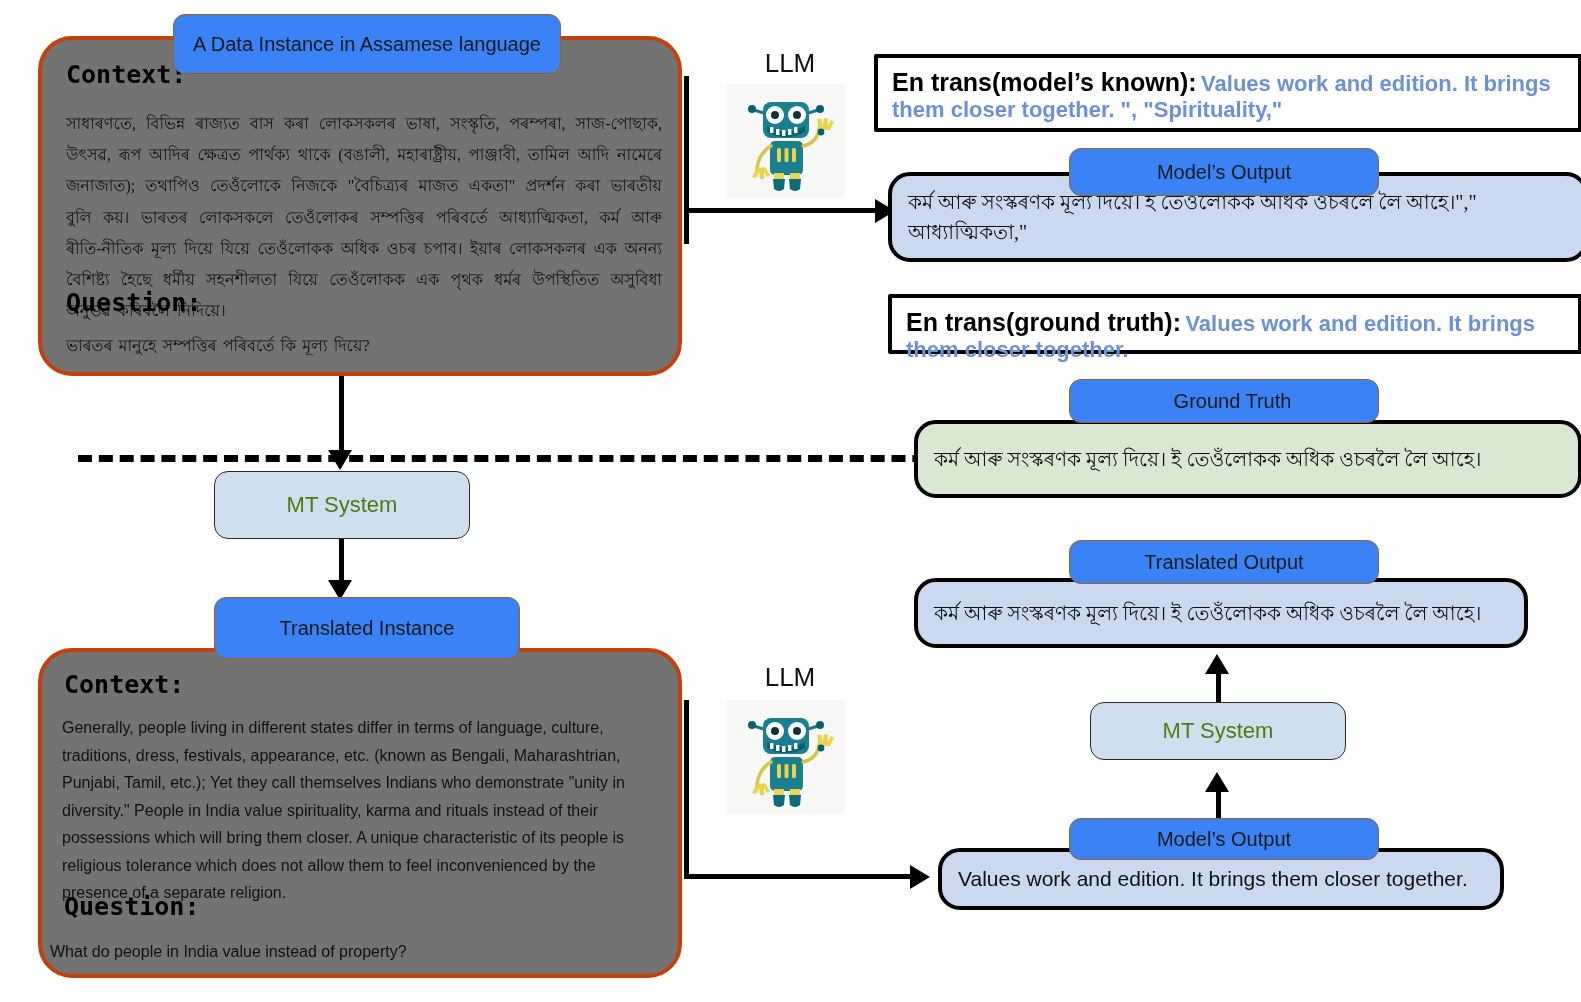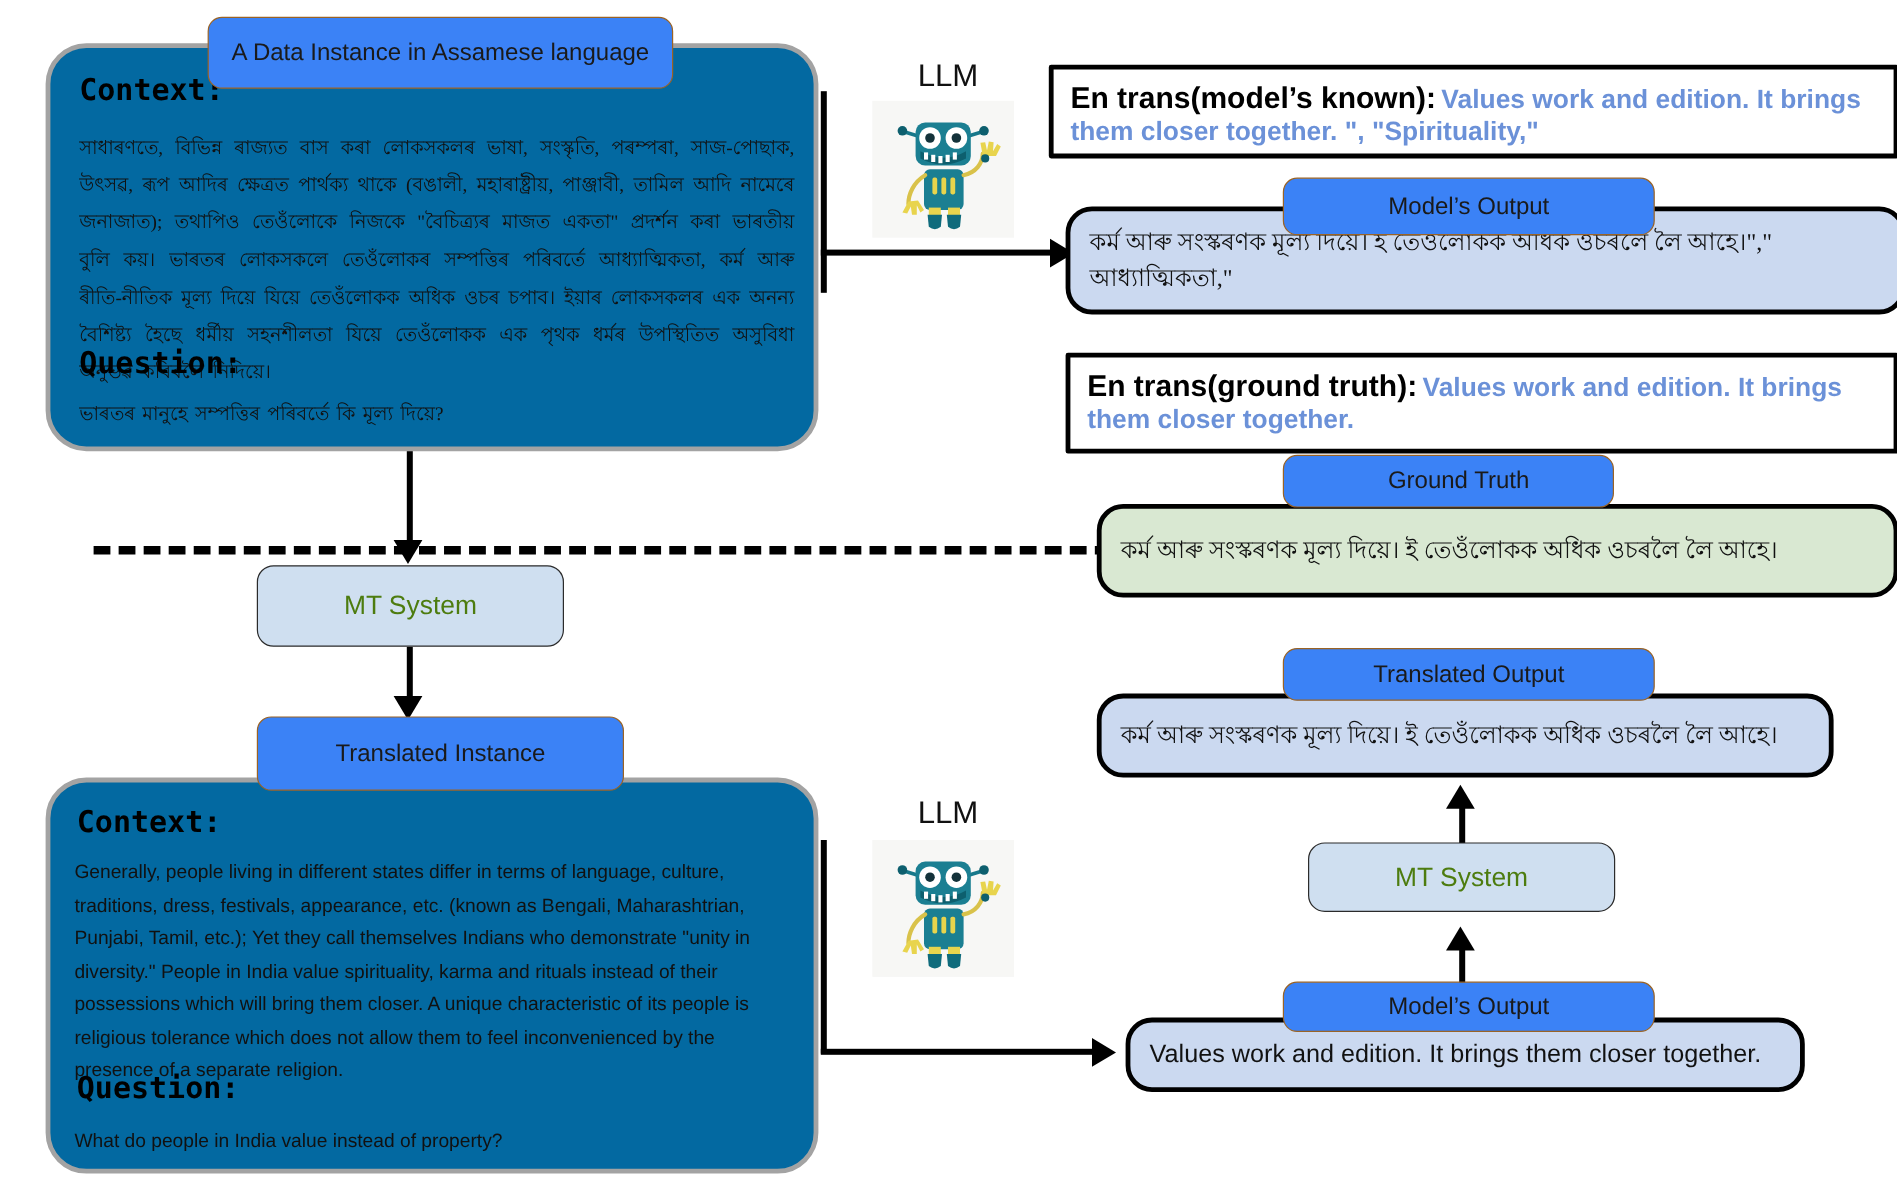--- a/index.html
+++ b/index.html
@@ -4,21 +4,21 @@
 <style>
   html,body{margin:0;padding:0;background:#ffffff;}
   body{
     font-family:"Liberation Sans", sans-serif;
     width:1581px;height:1002px;position:relative;overflow:hidden;
   }
   #canvas{position:absolute;left:0;top:0;width:1581px;height:1002px;}
 
   
   .bigbox{
-    position:absolute;background:#0369a1;border:4px solid #a3a3a3;
+    position:absolute;background:#737373;border:4px solid #c2410c;
     border-radius:34px;box-sizing:border-box;
   }
   .tag{
     position:absolute;background:#3b82f6;border:1px solid #9a6325;
     border-radius:12px;box-sizing:border-box;
     display:flex;align-items:center;justify-content:center;
     font-size:20px;color:#1a1a1a;z-index:6;
   }
   .bluebox{
     position:absolute;background:#cbd9f0;border:4px solid #000;
@@ -160,29 +160,29 @@
   <div class="transbox" style="left:874px;top:54px;width:708px;height:78px;">
     <span class="tr-head">En trans(model’s known):</span>
     <span class="tr-body">Values work and edition. It brings them closer together. ", "Spirituality,"</span>
   </div>
 
   <div class="bluebox" style="left:888px;top:172px;width:700px;height:90px;">
     <div class="asm-line" style="padding:0 16px;">কৰ্ম আৰু সংস্কৰণক মূল্য দিয়ে। ই তেওঁলোকক অধিক ওচৰলৈ লৈ আহে।"," আধ্যাত্মিকতা,"</div>
   </div>
   <div class="tag" style="left:1069px;top:148px;width:310px;height:48px;">Model’s Output</div>
 
-  <div class="transbox" style="left:888px;top:294px;width:694px;height:84px;">
+  <div class="transbox" style="left:888px;top:294px;width:694px;height:60px;">
     <span class="tr-head">En trans(ground truth):</span>
     <span class="tr-body">Values work and edition. It brings them closer together.</span>
   </div>
 
   <div class="greenbox" style="left:914px;top:420px;width:668px;height:78px;">
     <div class="asm-line" style="padding:0 16px;">কৰ্ম আৰু সংস্কৰণক মূল্য দিয়ে। ই তেওঁলোকক অধিক ওচৰলৈ লৈ আহে।</div>
   </div>
-  <div class="tag" style="left:1069px;top:379px;width:276px;height:44px;padding-left:17px;">Ground Truth</div>
+  <div class="tag" style="left:1069px;top:379px;width:310px;height:44px;padding-left:17px;">Ground Truth</div>
 
   <div class="bluebox" style="left:914px;top:578px;width:614px;height:70px;">
     <div class="asm-line" style="padding:0 16px;">কৰ্ম আৰু সংস্কৰণক মূল্য দিয়ে। ই তেওঁলোকক অধিক ওচৰলৈ লৈ আহে।</div>
   </div>
   <div class="tag" style="left:1069px;top:540px;width:310px;height:44px;">Translated Output</div>
 
   <div class="vline" style="left:1216px;top:672px;height:46px;"></div>
   <div class="arrow-u" style="left:1205px;top:654px;"></div>
 
   <div class="bluesoft" style="left:1090px;top:702px;width:256px;height:58px;">MT System</div>
@@ -192,21 +192,21 @@
 
   <div class="bluebox" style="left:938px;top:848px;width:566px;height:62px;">
     <div class="engline" style="padding:0 16px;">Values work and edition. It brings them closer together.</div>
   </div>
   <div class="tag" style="left:1069px;top:818px;width:310px;height:42px;">Model’s Output</div>
 
   <div class="bigbox" style="left:38px;top:648px;width:644px;height:330px;">
     <div class="lbl-ctx" style="position:absolute;left:22px;top:18px;">Context:</div>
     <div class="eng" style="position:absolute;left:20px;top:62px;width:596px;">Generally, people living in different states differ in terms of language, culture, traditions, dress, festivals, appearance, etc. (known as Bengali, Maharashtrian, Punjabi, Tamil, etc.); Yet they call themselves Indians who demonstrate "unity in diversity." People in India value spirituality, karma and rituals instead of their possessions which will bring them closer. A unique characteristic of its people is religious tolerance which does not allow them to feel inconvenienced by the presence of a separate religion.</div>
     <div class="lbl-ctx" style="position:absolute;left:22px;top:240px;">Question:</div>
-    <div class="eng" style="position:absolute;left:20px;top:286px;width:596px;">What do people in India value instead of property?</div>
+    <div class="eng" style="position:absolute;left:8px;top:286px;width:596px;">What do people in India value instead of property?</div>
   </div>
   <div class="tag" style="left:214px;top:597px;width:306px;height:62px;">Translated Instance</div>
 
   <div class="bluesoft" style="left:214px;top:471px;width:256px;height:68px;">MT System</div>
 
   <div class="vline" style="left:339px;top:376px;height:78px;"></div>
   <div class="arrow-d" style="left:328px;top:450px;"></div>
 
   <div class="vline" style="left:339px;top:539px;height:44px;"></div>
   <div class="arrow-d" style="left:328px;top:580px;"></div>

